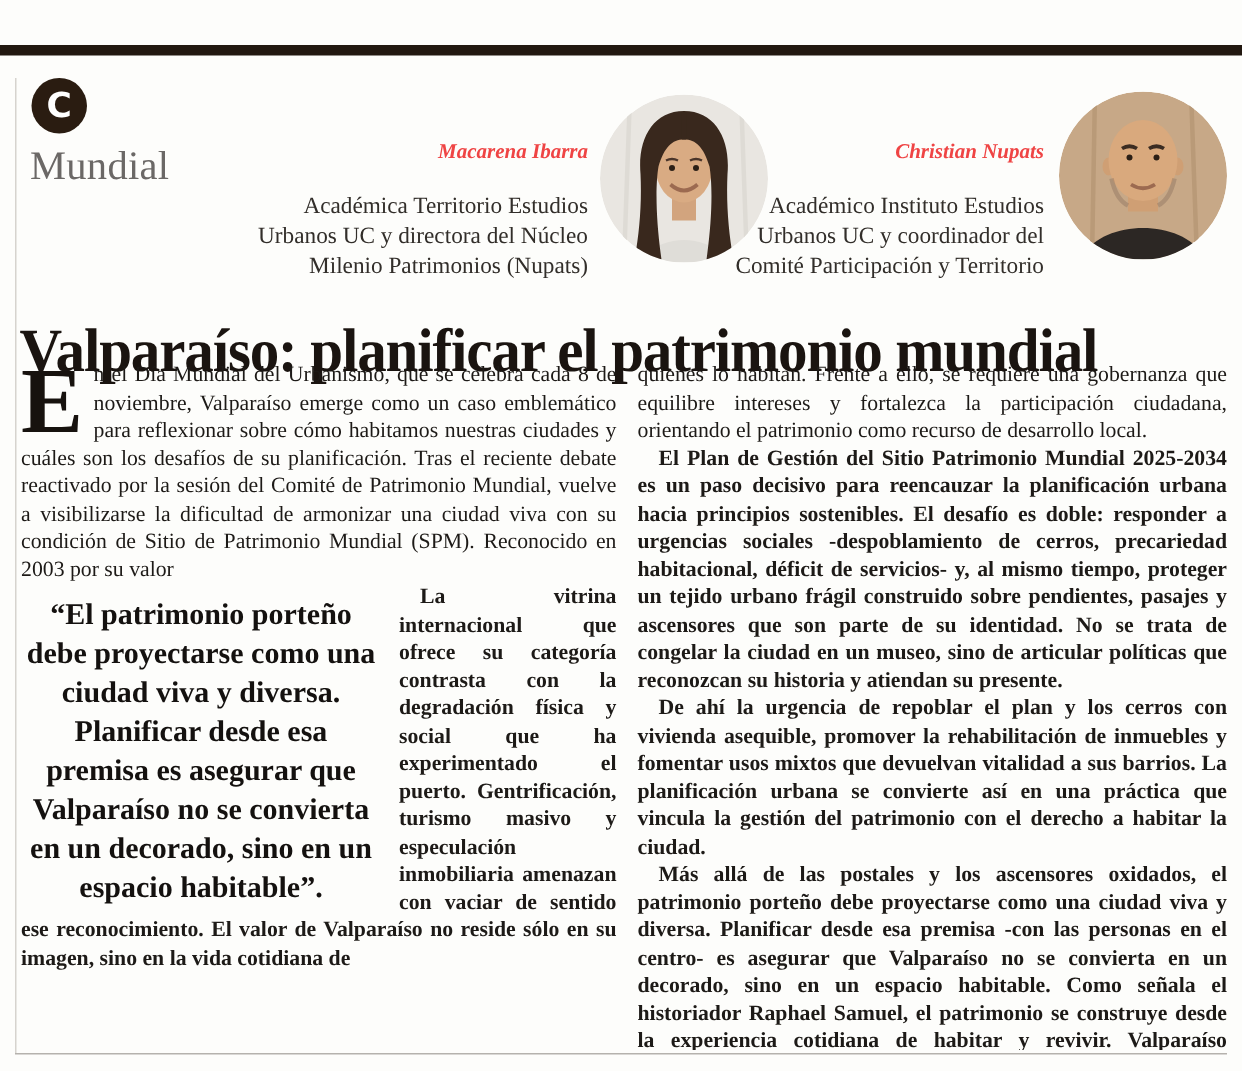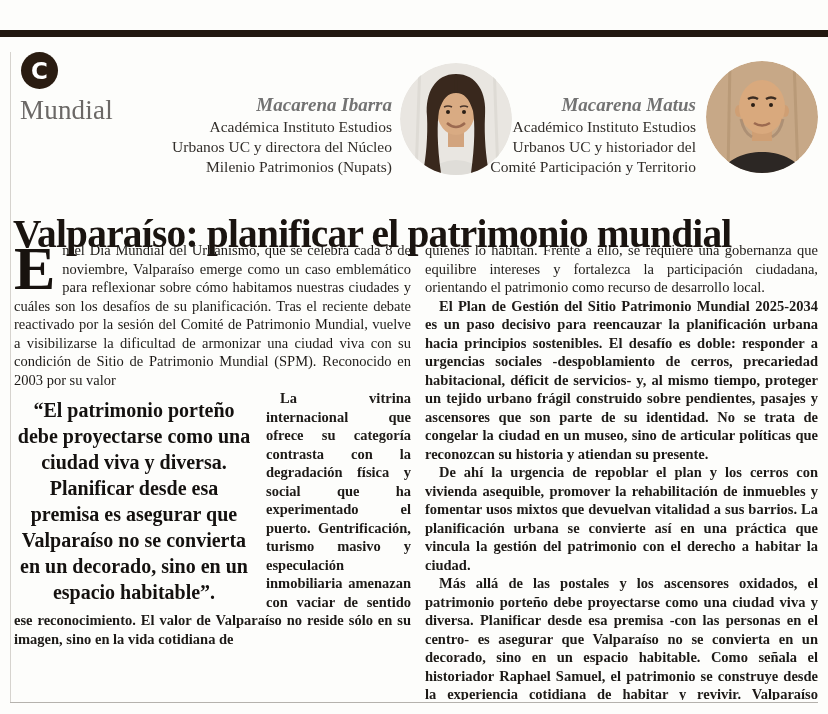--- a/index.html
+++ b/index.html
@@ -8,21 +8,21 @@
   .rule-top{position:absolute;left:0;top:30px;width:828px;height:7px;background:#221810;}
   .rule-left{position:absolute;left:10px;top:52px;width:1px;height:650px;background:#d6d3ce;}
   .rule-bottom{position:absolute;left:10px;top:702px;width:808px;height:1px;background:#b5b2ad;}
 
   .badge{position:absolute;left:21px;top:52px;width:37px;height:37px;border-radius:50%;
          background:#2a1c11;color:#ffffff;font-family:"DejaVu Sans",sans-serif;
          font-weight:700;font-size:23px;display:flex;align-items:center;justify-content:center;}
   .section-label{position:absolute;left:20px;top:95px;font-size:27px;color:#6b6866;letter-spacing:.2px;}
 
   .byline{position:absolute;text-align:right;}
-  .byline .name{font-weight:700;font-style:italic;font-size:19px;color:#737373;display:block;margin-bottom:1px;}
+  .byline .name{font-weight:700;font-style:italic;font-size:14px;color:#ef4444;display:block;margin-bottom:18px;}
   .byline .bio-line{display:block;font-size:15.5px;line-height:20px;color:#322e2a;}
   .byline-1{right:436px;top:94px;width:270px;}
   .byline-2{right:132px;top:94px;width:280px;}
 
   .photo{position:absolute;width:112px;height:112px;border-radius:50%;overflow:hidden;}
   .photo-1{left:400px;top:63px;}
   .photo-2{left:706px;top:61px;}
 
   .headline{position:absolute;left:13px;top:183px;width:820px;font-size:41px;line-height:47px;
             color:#1a1410;letter-spacing:-0.8px;transform:scaleX(.96);transform-origin:left top;}
@@ -46,21 +46,21 @@
   <div class="rule-left"></div>
   <div class="rule-bottom"></div>
 
   <div class="badge">
     <span>C</span>
   </div>
   <div class="section-label">Mundial</div>
 
   <div class="byline byline-1">
     <span class="name">Macarena Ibarra</span>
-    <span class="bio-line">Académica Instituto Estudios</span>
+    <span class="bio-line">Académica Territorio Estudios</span>
     <span class="bio-line">Urbanos UC y directora del Núcleo</span>
     <span class="bio-line">Milenio Patrimonios (Nupats)</span>
   </div>
 
   <div class="photo photo-1">
     <svg width="112" height="112" viewBox="0 0 112 112">
       <circle cx="56" cy="56" r="56" fill="#e9e6e1"></circle>
       <line x1="20" y1="0" x2="16" y2="112" stroke="#dedbd5" stroke-width="3"></line>
       <line x1="94" y1="0" x2="98" y2="112" stroke="#dedbd5" stroke-width="3"></line>
       <path d="M22,112 Q56,82 90,112 Z" fill="#dfddd8"></path>
@@ -70,23 +70,23 @@
       <path d="M56,12 L56,30" stroke="#39281d" stroke-width="3"></path>
       <circle cx="48" cy="49" r="2" fill="#2b1f16"></circle>
       <circle cx="64" cy="49" r="2" fill="#2b1f16"></circle>
       <path d="M44,44 Q48,42 52,44" stroke="#4a352a" stroke-width="1.5" fill="none"></path>
       <path d="M60,44 Q64,42 68,44" stroke="#4a352a" stroke-width="1.5" fill="none"></path>
       <path d="M47,60 Q56,68 65,60" stroke="#9c6a50" stroke-width="2.5" fill="none"></path>
     </svg>
   </div>
 
   <div class="byline byline-2">
-    <span class="name">Macarena Matus</span>
+    <span class="name">Christian Nupats</span>
     <span class="bio-line">Académico Instituto Estudios</span>
-    <span class="bio-line">Urbanos UC y historiador del</span>
+    <span class="bio-line">Urbanos UC y coordinador del</span>
     <span class="bio-line">Comité Participación y Territorio</span>
   </div>
 
   <div class="photo photo-2">
     <svg width="112" height="112" viewBox="0 0 112 112">
       <circle cx="56" cy="56" r="56" fill="#c7a887"></circle>
       <line x1="24" y1="0" x2="22" y2="112" stroke="#b99a78" stroke-width="3"></line>
       <line x1="88" y1="0" x2="92" y2="112" stroke="#b99a78" stroke-width="3"></line>
       <path d="M14,112 C28,84 84,84 98,112 Z" fill="#2c2724"></path>
       <rect x="46" y="60" width="20" height="20" fill="#cf9f74"></rect>

